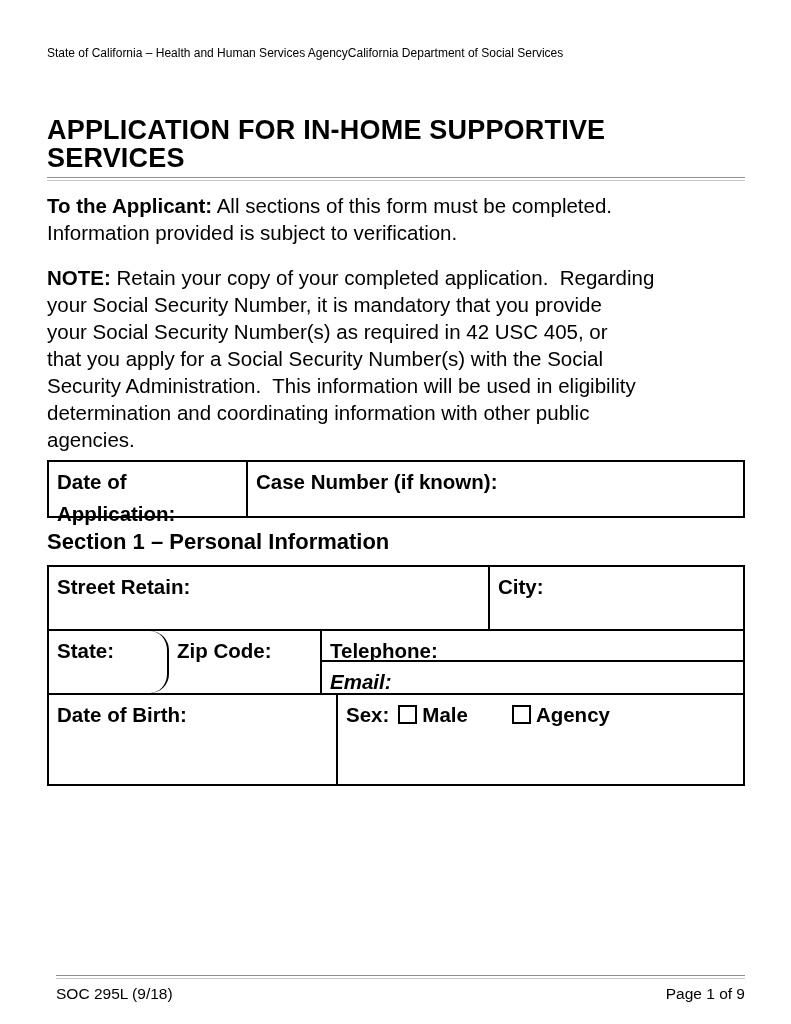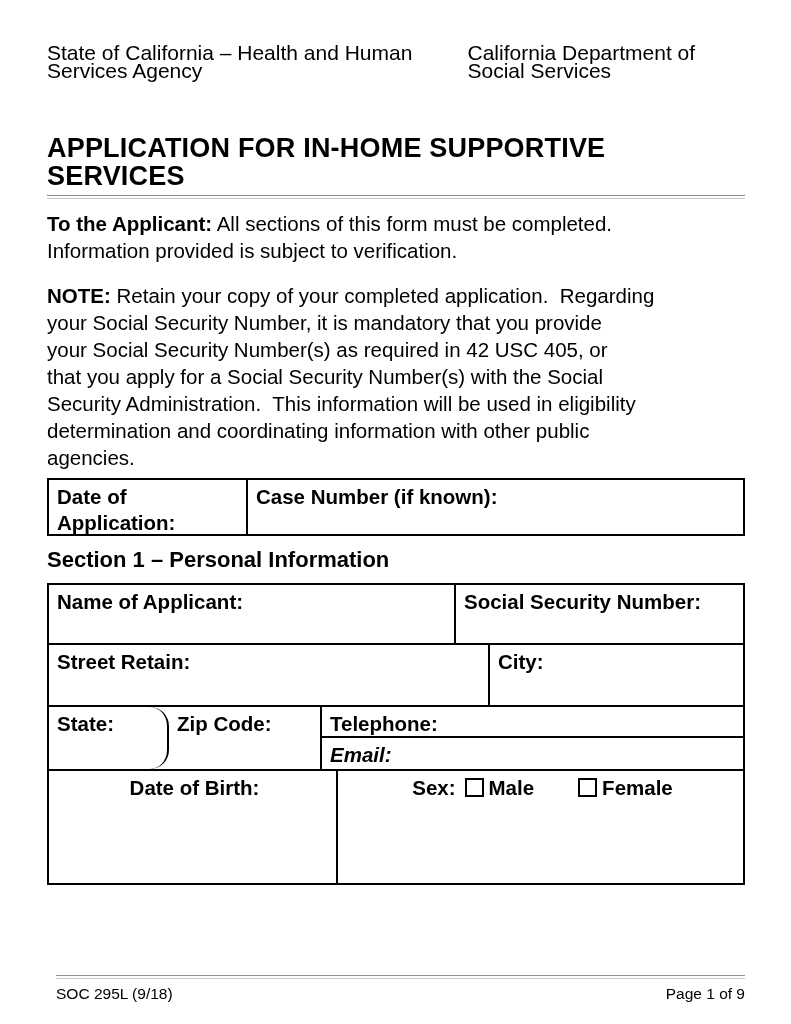--- a/index.html
+++ b/index.html
@@ -7,55 +7,55 @@
     position:relative;
     width:791px; height:1024px;
     margin:0 auto;
     background:#ffffff;
     font-family:"Liberation Sans", sans-serif;
     color:#000;
     box-sizing:border-box;
     padding:44px 46px 0 47px;
     overflow:hidden;
   }
-  .hdr-row { display:flex; justify-content:center; font-size:21px; line-height:18px;gap:33px; }
+  .hdr-row { display:flex; justify-content:flex-start; font-size:12px; line-height:18px; }
   .title { margin-top:54px; font-size:27px; font-weight:bold; line-height:28px; letter-spacing:0.2px; }
   .double-rule { height:2px; border-top:1px solid #8f8f8f; border-bottom:1px solid #c9c9c9; margin-top:5px; }
   .body-par { margin:0; font-size:20.5px; line-height:27px; }
   .body-par .lead { font-weight:bold; }
   .body-par .rest { white-space:pre-wrap; }
   .par1 { margin-top:11px; }
   .par2 { margin-top:18px; }
 
   .tbl { border:2px solid #000; box-sizing:border-box; }
   .date-tbl { margin-top:7px; width:698px; height:58px; display:flex; }
   .date-tbl .cell-left  { width:199px; border-right:2px solid #000; }
   .date-tbl .cell-right { flex:1; }
 
   .cell { box-sizing:border-box; padding:4px 4px 4px 8px; }
-  .lbl { font-size:20.5px; font-weight:bold; line-height:26px; }
+  .lbl { font-size:20.5px; font-weight:bold; line-height:32px; }
 
   .sec-heading { margin-top:12px; font-size:22px; font-weight:bold; line-height:24px; }
 
   .sec-tbl { margin-top:11px; width:698px; }
   .row { display:flex; box-sizing:border-box; }
   .row + .row { border-top:2px solid #000; }
   .row1 { height:58px; }
   .row1 .c-name { width:407px; border-right:2px solid #000; }
   .row1 .c-ssn  { flex:1; }
   .row2 { height:62px; }
   .row2 .c-street { width:441px; border-right:2px solid #000; }
   .row2 .c-city { flex:1; }
   .row3 { height:64px; }
   .row3 .c-state { width:120px; border-right:2px solid #000;border-radius:19px; }
   .row3 .c-zip   { width:153px; border-right:2px solid #000; }
   .row3 .c-telemail { flex:1; display:flex; flex-direction:column; }
   .row3 .c-tel   { height:31px; border-bottom:2px solid #000; }
   .row3 .c-email { flex:1;font-style:italic; }
-  .row4 { height:114px;text-align:center; }
+  .row4 { height:91px; }
   .row4 .c-dob { width:289px; border-right:2px solid #000; }
   .row4 .c-sex { flex:1; }
 
   .checkbox { display:inline-block; width:15px; height:15px; border:2px solid #000;
               vertical-align:-2px; margin-left:9px; margin-right:5px; background:#fff; }
   .checkbox.second { margin-left:44px; }
 
   .footer { position:absolute; left:56px; right:46px; bottom:21px; }
   .footer-row { display:flex; justify-content:space-between; font-size:15.5px; line-height:18px; margin-top:6px; }
   .footer .double-rule { margin-top:0; }
@@ -90,28 +90,20 @@
     </div>
     <div class="cell cell-right">
       <span class="lbl">Case Number (if known):</span>
     </div>
   </div>
 
   <div class="sec-heading">Section 1 – Personal Information</div>
 
   <div class="tbl sec-tbl">
 
-    <div class="row row1">
-      <div class="cell c-name">
-        <span class="lbl">Name of Applicant:</span>
-      </div>
-      <div class="cell c-ssn">
-        <span class="lbl">Social Security Number:</span>
-      </div>
-    </div>
 
     <div class="row row2">
       <div class="cell c-street">
         <span class="lbl">Street Retain:</span>
       </div>
       <div class="cell c-city">
         <span class="lbl">City:</span>
       </div>
     </div>
 
@@ -130,21 +122,21 @@
           <span class="lbl">Email:</span>
         </div>
       </div>
     </div>
 
     <div class="row row4">
       <div class="cell c-dob">
         <span class="lbl">Date of Birth:</span>
       </div>
       <div class="cell c-sex">
-        <span class="lbl">Sex:</span><span class="checkbox"></span><span class="lbl">Male</span><span class="checkbox second"></span><span class="lbl">Female</span>
+        <span class="lbl">Sex:</span><span class="checkbox"></span><span class="lbl">Male</span><span class="checkbox second"></span><span class="lbl">Agency</span>
       </div>
     </div>
 
   </div>
 
   <div class="footer">
     <div class="double-rule"></div>
     <div class="footer-row">
       <span>SOC 295L (9/18)</span>
       <span>Page 1 of 9</span>

